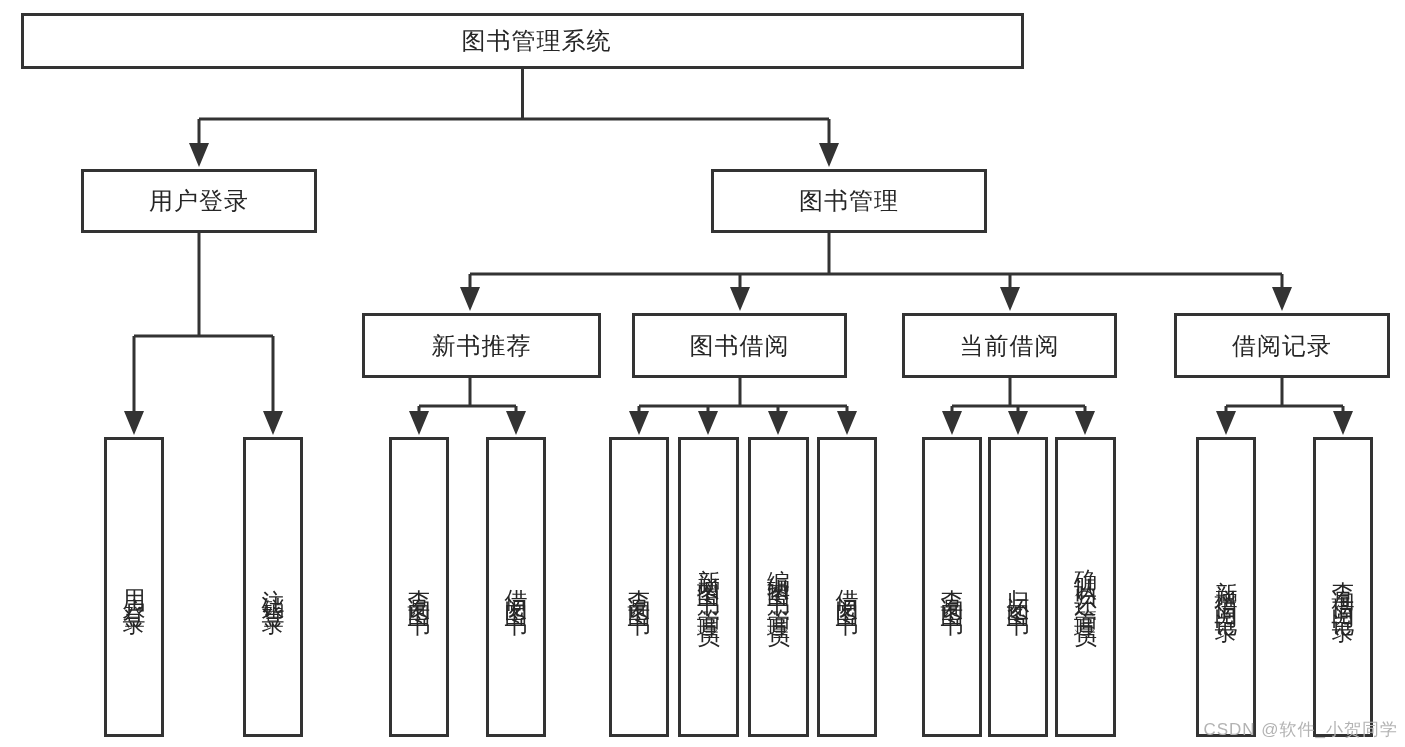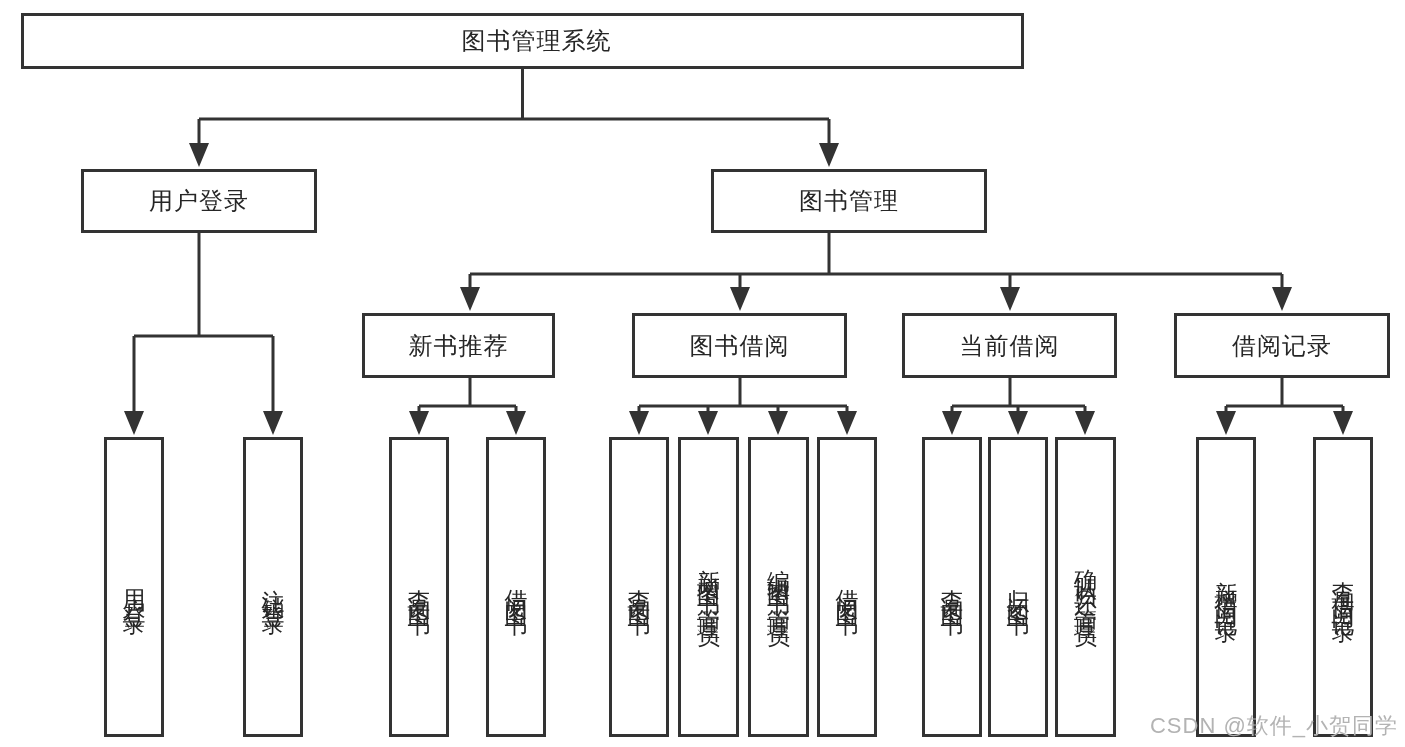--- a/index.html
+++ b/index.html
@@ -32,21 +32,21 @@
     writing-mode:vertical-rl;
     text-orientation:mixed;
     letter-spacing:8px;
     line-height:1;
     white-space:nowrap;
   }
   .watermark {
     position:absolute;
     right:7px;
     bottom:6px;
-    font-size:22px;
+    font-size:17px;
     letter-spacing:1px;
     color:#b3b3b3;
     z-index:10;
     white-space:nowrap;
   }
 </style>
 </head>
 <body>
 
 <div class="stage">
@@ -110,21 +110,21 @@
     <span>图书管理系统</span>
   </div>
 
   <div class="node h-node" style="left:81px; top:169px; width:236px; height:64px;">
     <span>用户登录</span>
   </div>
   <div class="node h-node" style="left:711px; top:169px; width:276px; height:64px;">
     <span>图书管理</span>
   </div>
 
-  <div class="node h-node" style="left:362px; top:313px; width:193px; height:65px;">
+  <div class="node h-node" style="left:362px; top:313px; width:239px; height:65px;">
     <span>新书推荐</span>
   </div>
   <div class="node h-node" style="left:902px; top:313px; width:215px; height:65px;">
     <span>当前借阅</span>
   </div>
   <div class="node h-node" style="left:632px; top:313px; width:215px; height:65px;">
     <span>图书借阅</span>
   </div>
   <div class="node h-node" style="left:1174px; top:313px; width:216px; height:65px;">
     <span>借阅记录</span>

